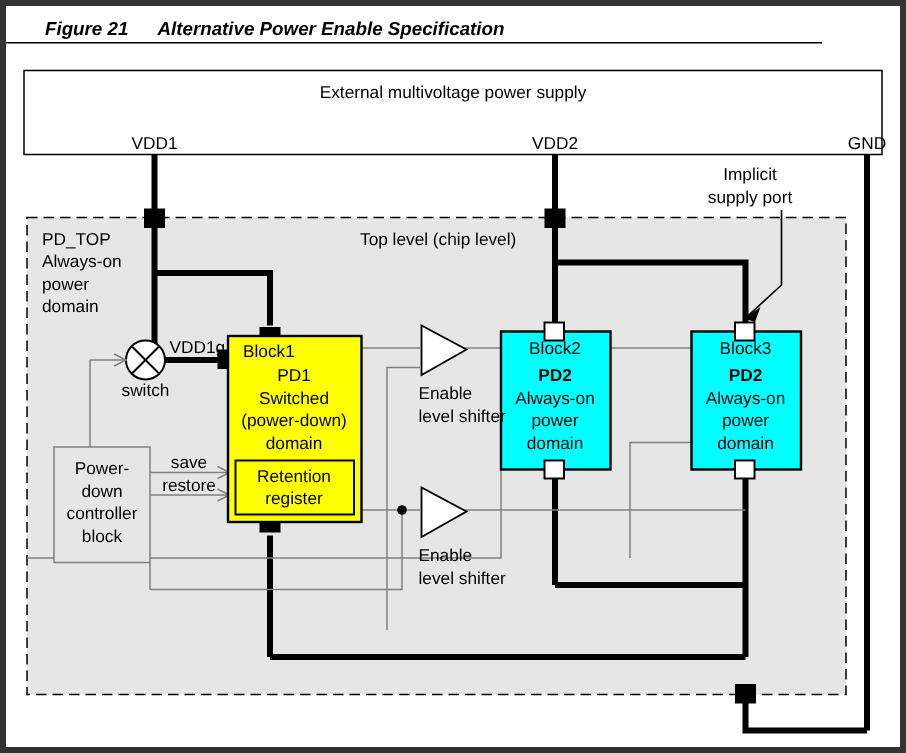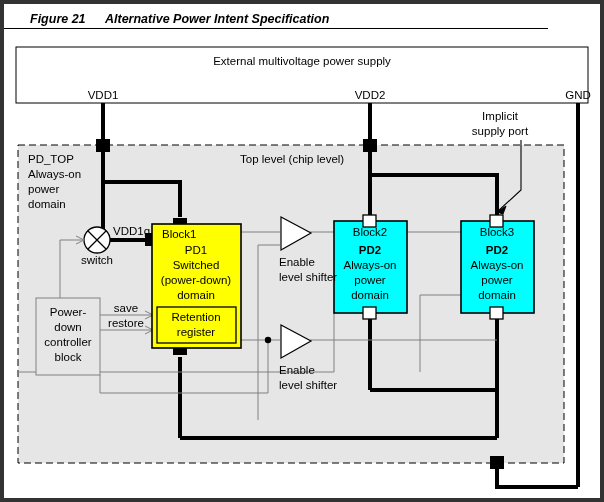--- a/index.html
+++ b/index.html
@@ -54,21 +54,21 @@
   .lbl { font-size: 11.5px; }
   .lbl-b { font-size: 11.5px; font-weight: bold; }
 </style>
 </head>
 <body>
 
 <div id="page">
 
   <div id="caption-bar">
     <span class="caption-text" id="fig-num">Figure 21</span>
-    <span class="caption-text" id="fig-title">Alternative Power Intent Specification</span>
+    <span class="caption-text" id="fig-title">Alternative Power Enable Specification</span>
   </div>
 
   <svg id="diagram" width="604" height="502" viewBox="0 0 604 502">
 
     <g>
       <rect x="16" y="47" width="572" height="56" fill="#ffffff" stroke="#000000" stroke-width="1"></rect>
       <text x="302" y="65" class="lbl" text-anchor="middle">External multivoltage power supply</text>
       <text x="103" y="99" class="lbl" text-anchor="middle">VDD1</text>
       <text x="370" y="99" class="lbl" text-anchor="middle">VDD2</text>
       <text x="578" y="99" class="lbl" text-anchor="middle">GND</text>

